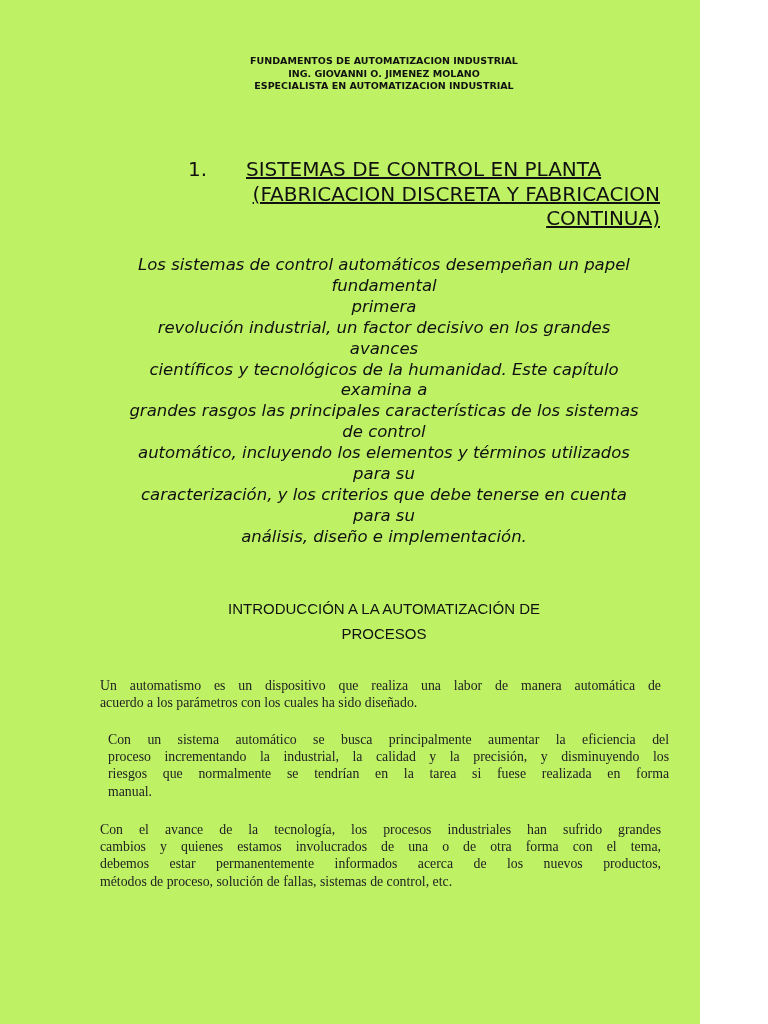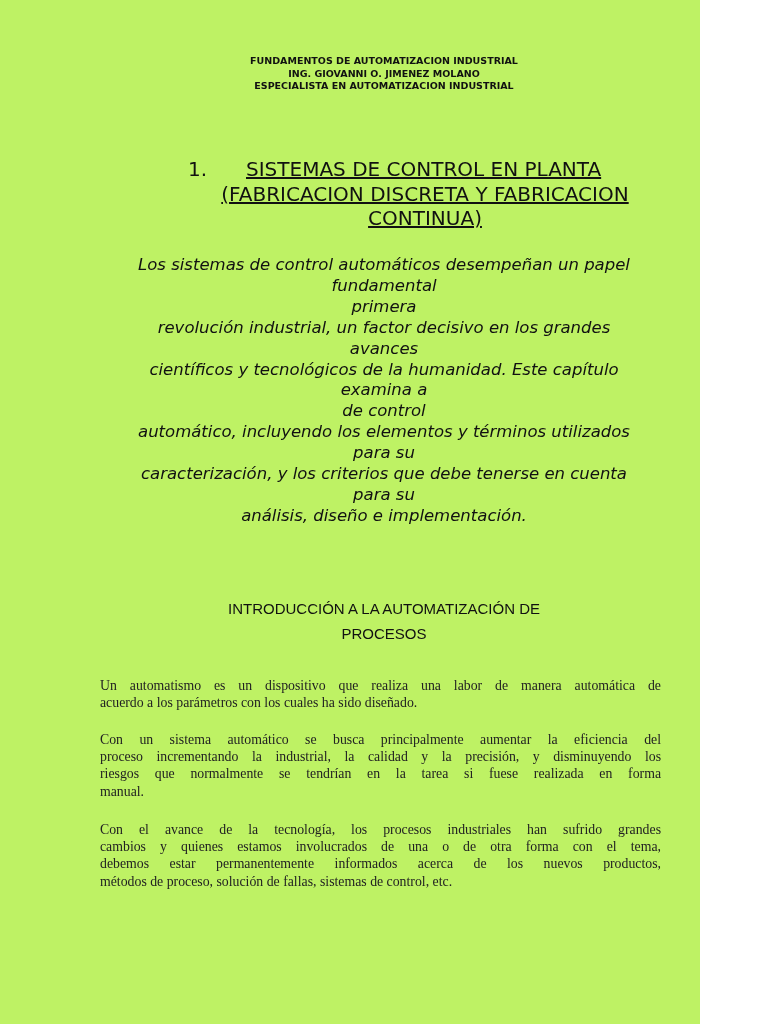--- a/index.html
+++ b/index.html
@@ -45,21 +45,21 @@
       color: #111111;
       text-decoration: underline;
     }
     .title .line1 {
       position: relative;
       left: 38px;
       white-space: nowrap;
     }
     .title .line1 .num { display: inline-block; width: 58px; }
     .title .line2, .title .line3 {
-      text-align: center;
+      text-align: right;
       white-space: nowrap;
       padding-left: 40px;
     }
     .italic-para {
       position: absolute;
       top: 255px;
       left: 100px;
       width: 568px;
       text-align: center;
       font-family: "DejaVu Sans", sans-serif;
@@ -94,21 +94,21 @@
     .body-para .ln {
       display: block;
       text-align: justify;
       text-align-last: justify;
       white-space: nowrap;
     }
     .body-para .ln.last {
       text-align-last: left;
     }
     .p1 { top: 677px; }
-    .p2 { top: 731px; }
+    .p2 { top: 731px; margin-left: 8px; }
     .p3 { top: 821px; }
   </style>
 </head>
 <body>
 
 <div class="page">
 
   <div class="header">
     <div>FUNDAMENTOS DE AUTOMATIZACION INDUSTRIAL</div>
     <div>ING. GIOVANNI O. JIMENEZ MOLANO</div>
@@ -124,20 +124,21 @@
   </div>
 
   <div class="italic-para">
     <div>Los sistemas de control automáticos desempeñan un papel</div>
     <div>fundamental</div>
     <div>primera</div>
     <div>revolución industrial, un factor decisivo en los grandes</div>
     <div>avances</div>
     <div>científicos y tecnológicos de la humanidad. Este capítulo</div>
     <div>examina a</div>
+    <div>grandes rasgos las principales características de los sistemas</div>
     <div>de control</div>
     <div>automático, incluyendo los elementos y términos utilizados</div>
     <div>para su</div>
     <div>caracterización, y los criterios que debe tenerse en cuenta</div>
     <div>para su</div>
     <div>análisis, diseño e implementación.</div>
   </div>
 
   <div class="intro-heading">
     <div>INTRODUCCIÓN A LA AUTOMATIZACIÓN DE</div>

